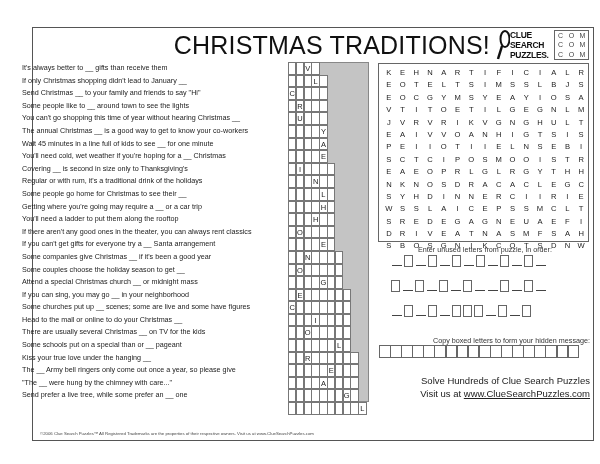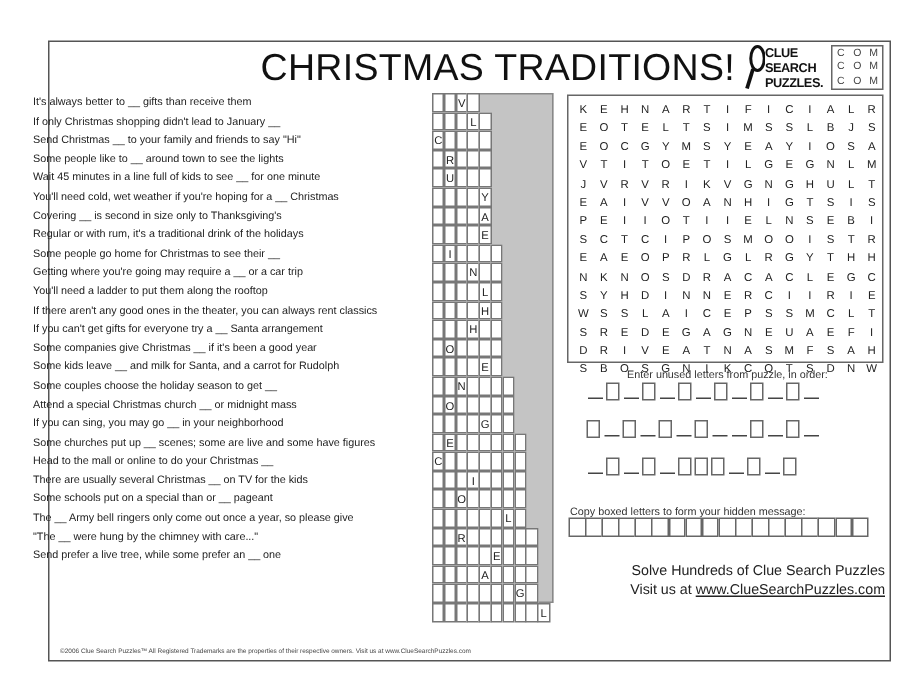--- a/index.html
+++ b/index.html
@@ -20,21 +20,21 @@
   .acell { width:8.4px; height:12.6px; box-sizing:border-box; border:0.6px solid #777; background:#fff; font-size:7.5px; text-align:center; line-height:12px; color:#222; margin-right:-0.6px; margin-bottom:-0.6px; }
 
   .ws { position:absolute; left:378px; top:63px; width:211px; height:179px; border:1px solid #666; box-sizing:border-box; padding:3px 0 0 3px; }
   .wsrow { display:flex; height:12.4px; }
   .wsc { width:14.4px; font-size:7.6px; text-align:center; line-height:12.4px; color:#222; }
 
   .instr1 { position:absolute; left:380px; top:245px; width:210px; text-align:center; font-size:7.2px; color:#333; }
   .blankline { position:absolute; left:390px; width:190px; display:flex; align-items:flex-end; height:14px; }
   .blank { display:inline-block; width:10px; height:1px; border-bottom:1px solid #444; margin:0 1.5px 1px 1.5px; }
   .box { display:inline-block; width:9px; height:12px; border:1px solid #666; box-sizing:border-box; margin:0 1px; }
-  .instr2 { position:absolute; left:380px; top:336px; width:210px; text-align:left; font-size:7.2px; color:#333; }
+  .instr2 { position:absolute; left:380px; top:336px; width:210px; text-align:right; font-size:7.2px; color:#333; }
   .msg { position:absolute; left:379px; top:345px; display:flex; }
   .msgbox { width:11.7px; height:13px; border:0.6px solid #666; box-sizing:border-box; margin-right:-0.6px; background:#fff; }
   .promo { position:absolute; left:380px; top:374px; width:210px; text-align:right; font-size:9.5px; line-height:13px; color:#222; }
   .promo .link { text-decoration:underline; }
   .footer { position:absolute; left:40px; top:431px; width:540px; font-size:4.3px; color:#444; white-space:nowrap; }
 </style>
 </head>
 <body>
 
 <div class="frame"></div>
@@ -62,38 +62,40 @@
     <span>O</span>
     <span>M</span>
   </div>
 </div>
 
 <div class="clues" id="clues">
     <div class="clue">It's always better to __ gifts than receive them</div>
     <div class="clue">If only Christmas shopping didn't lead to January __</div>
     <div class="clue">Send Christmas __ to your family and friends to say "Hi"</div>
     <div class="clue">Some people like to __ around town to see the lights</div>
+    <div class="clue">You can't go shopping this time of year without hearing Christmas __</div>
+    <div class="clue">The annual Christmas __ is a good way to get to know your co-workers</div>
     <div class="clue">Wait 45 minutes in a line full of kids to see __ for one minute</div>
     <div class="clue">You'll need cold, wet weather if you're hoping for a __ Christmas</div>
     <div class="clue">Covering __ is second in size only to Thanksgiving's</div>
     <div class="clue">Regular or with rum, it's a traditional drink of the holidays</div>
     <div class="clue">Some people go home for Christmas to see their __</div>
     <div class="clue">Getting where you're going may require a __ or a car trip</div>
     <div class="clue">You'll need a ladder to put them along the rooftop</div>
     <div class="clue">If there aren't any good ones in the theater, you can always rent classics</div>
     <div class="clue">If you can't get gifts for everyone try a __ Santa arrangement</div>
     <div class="clue">Some companies give Christmas __ if it's been a good year</div>
-    <div class="clue">Some kids leave __ and milk for Santa, and a carrot for Rudolph</div>
     <div class="clue">Some couples choose the holiday season to get __</div>
     <div class="clue">Attend a special Christmas church __ or midnight mass</div>
     <div class="clue">If you can sing, you may go __ in your neighborhood</div>
     <div class="clue">Some churches put up __ scenes; some are live and some have figures</div>
     <div class="clue">Head to the mall or online to do your Christmas __</div>
     <div class="clue">There are usually several Christmas __ on TV for the kids</div>
     <div class="clue">Some schools put on a special than or __ pageant</div>
+    <div class="clue">Kiss your true love under the hanging __</div>
     <div class="clue">The __ Army bell ringers only come out once a year, so please give</div>
     <div class="clue">"The __ were hung by the chimney with care..."</div>
     <div class="clue">Send prefer a live tree, while some prefer an __ one</div>
   </div>
 
 <div class="gray-bg"></div>
 <div class="ansgrid" id="ansgrid">
     <div class="arow">
       <div class="acell"></div>
       <div class="acell"></div>

